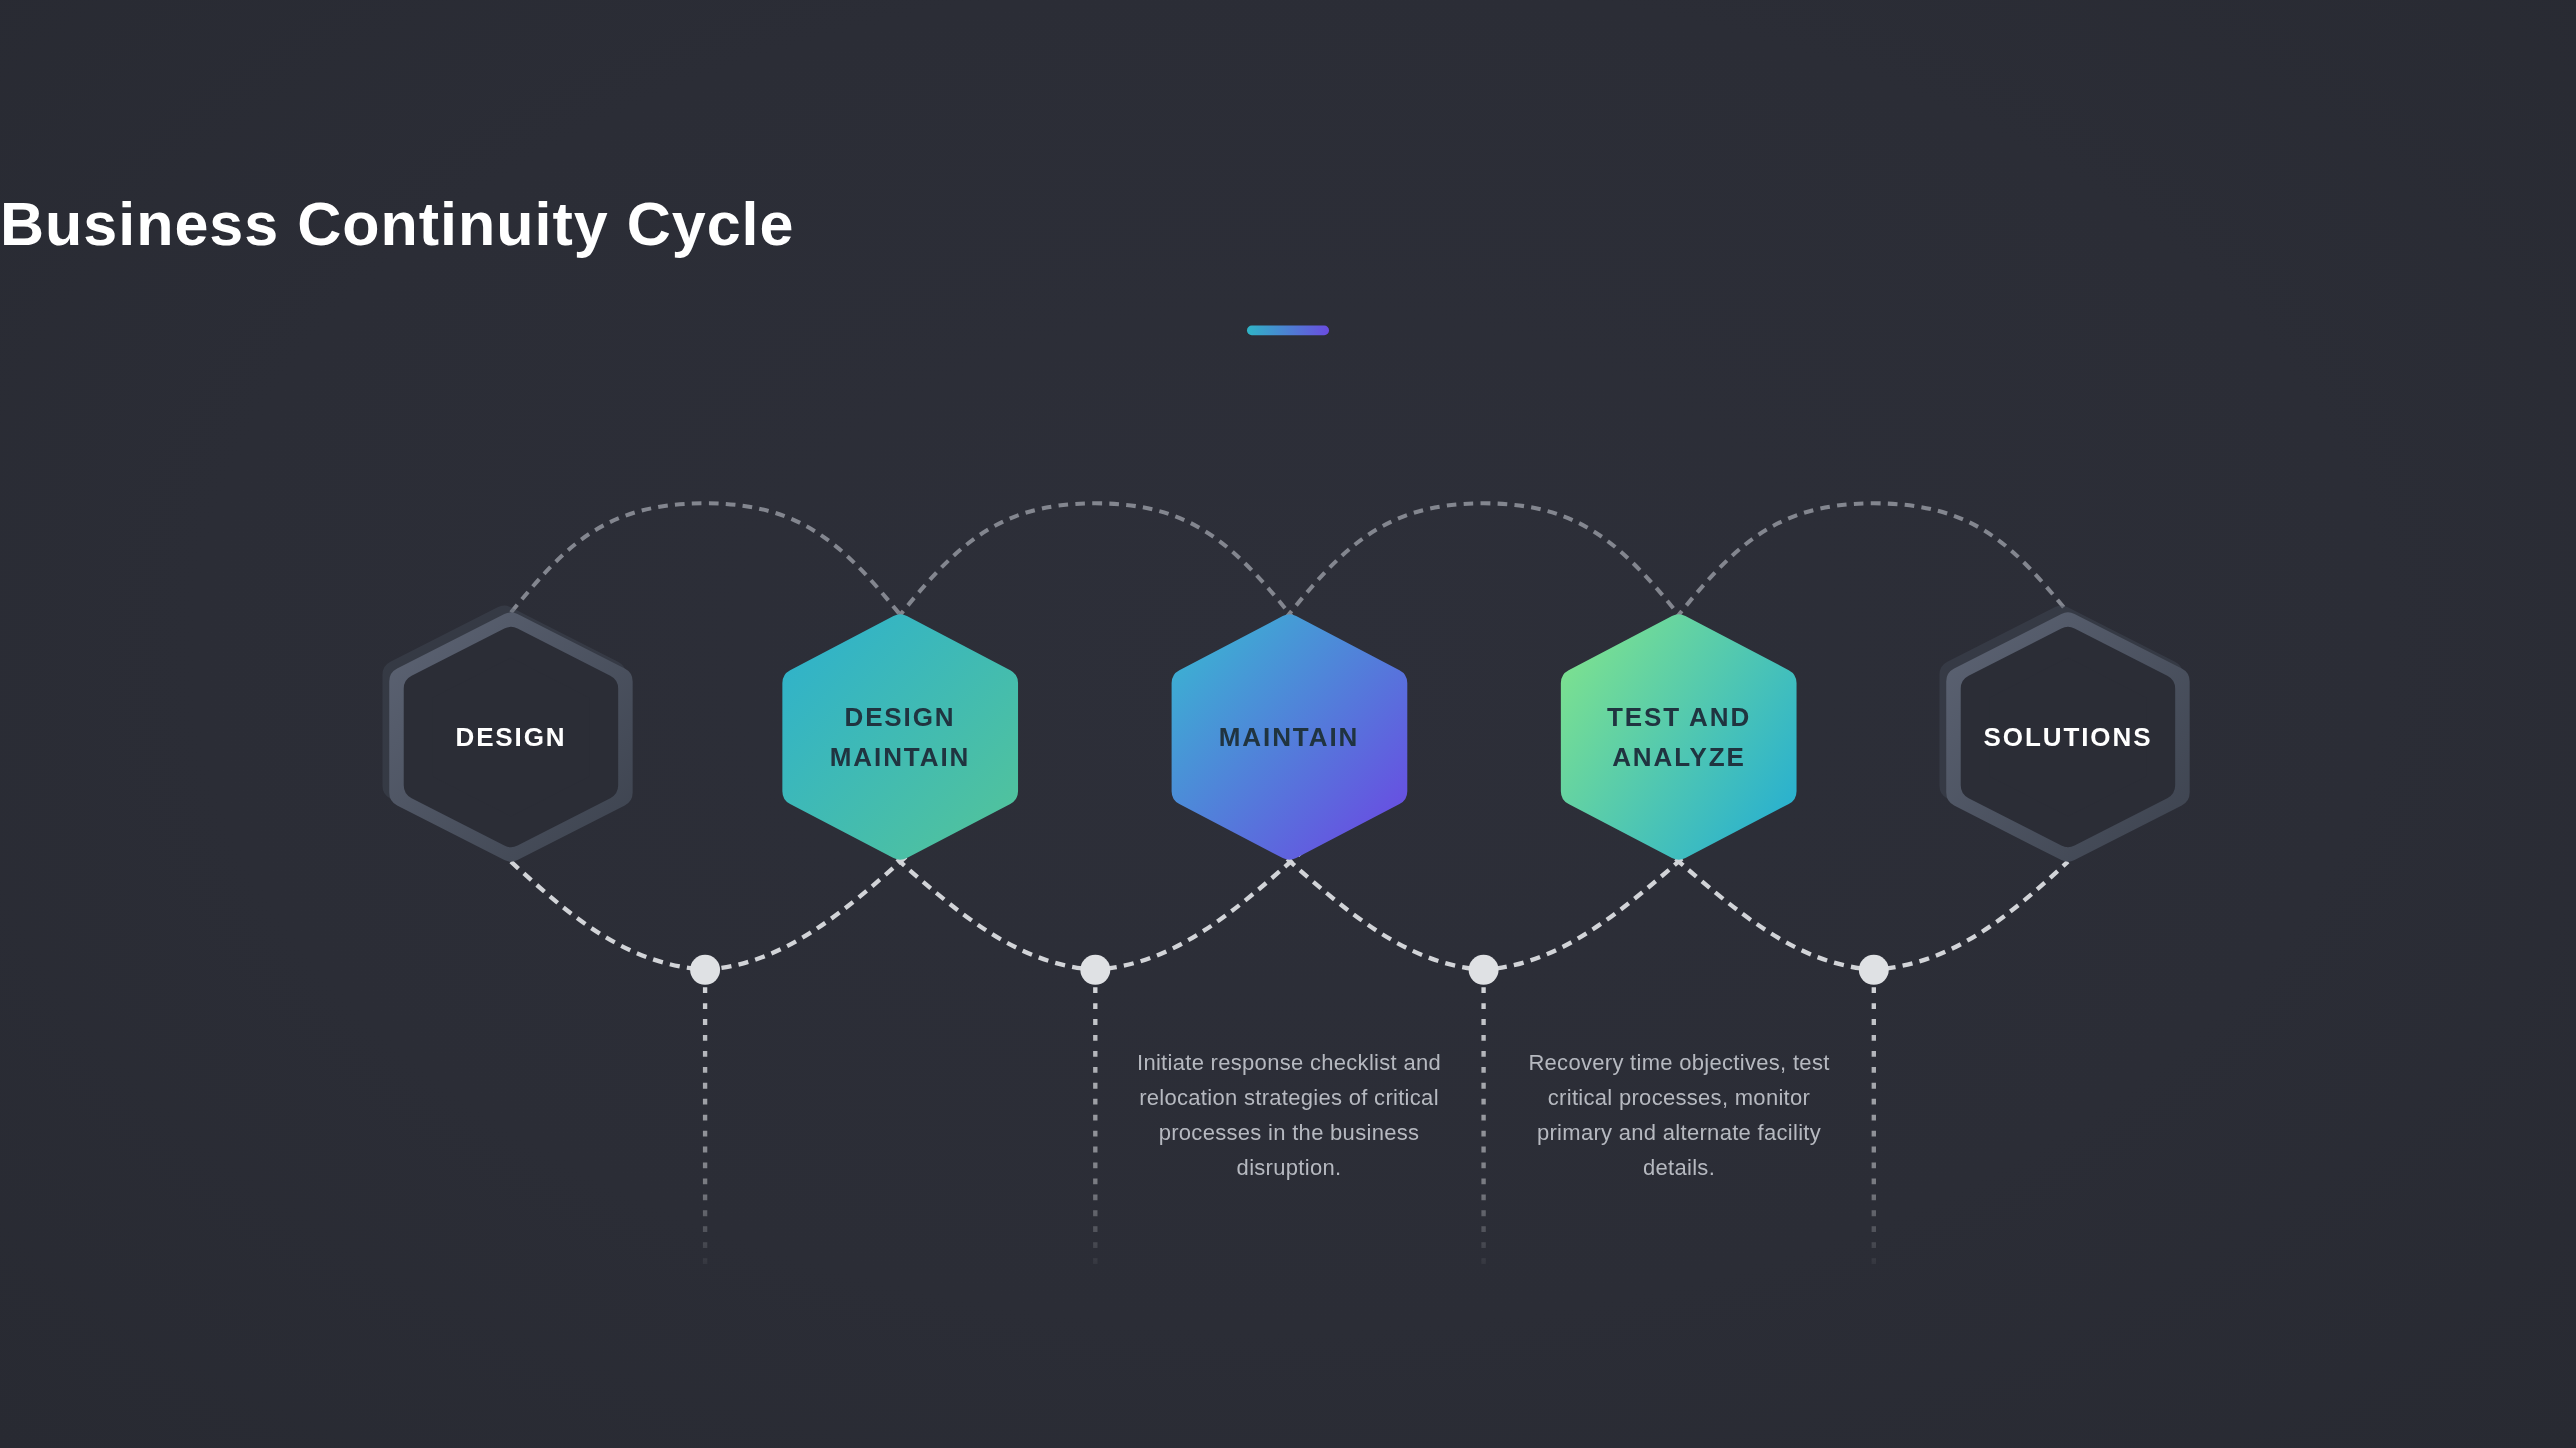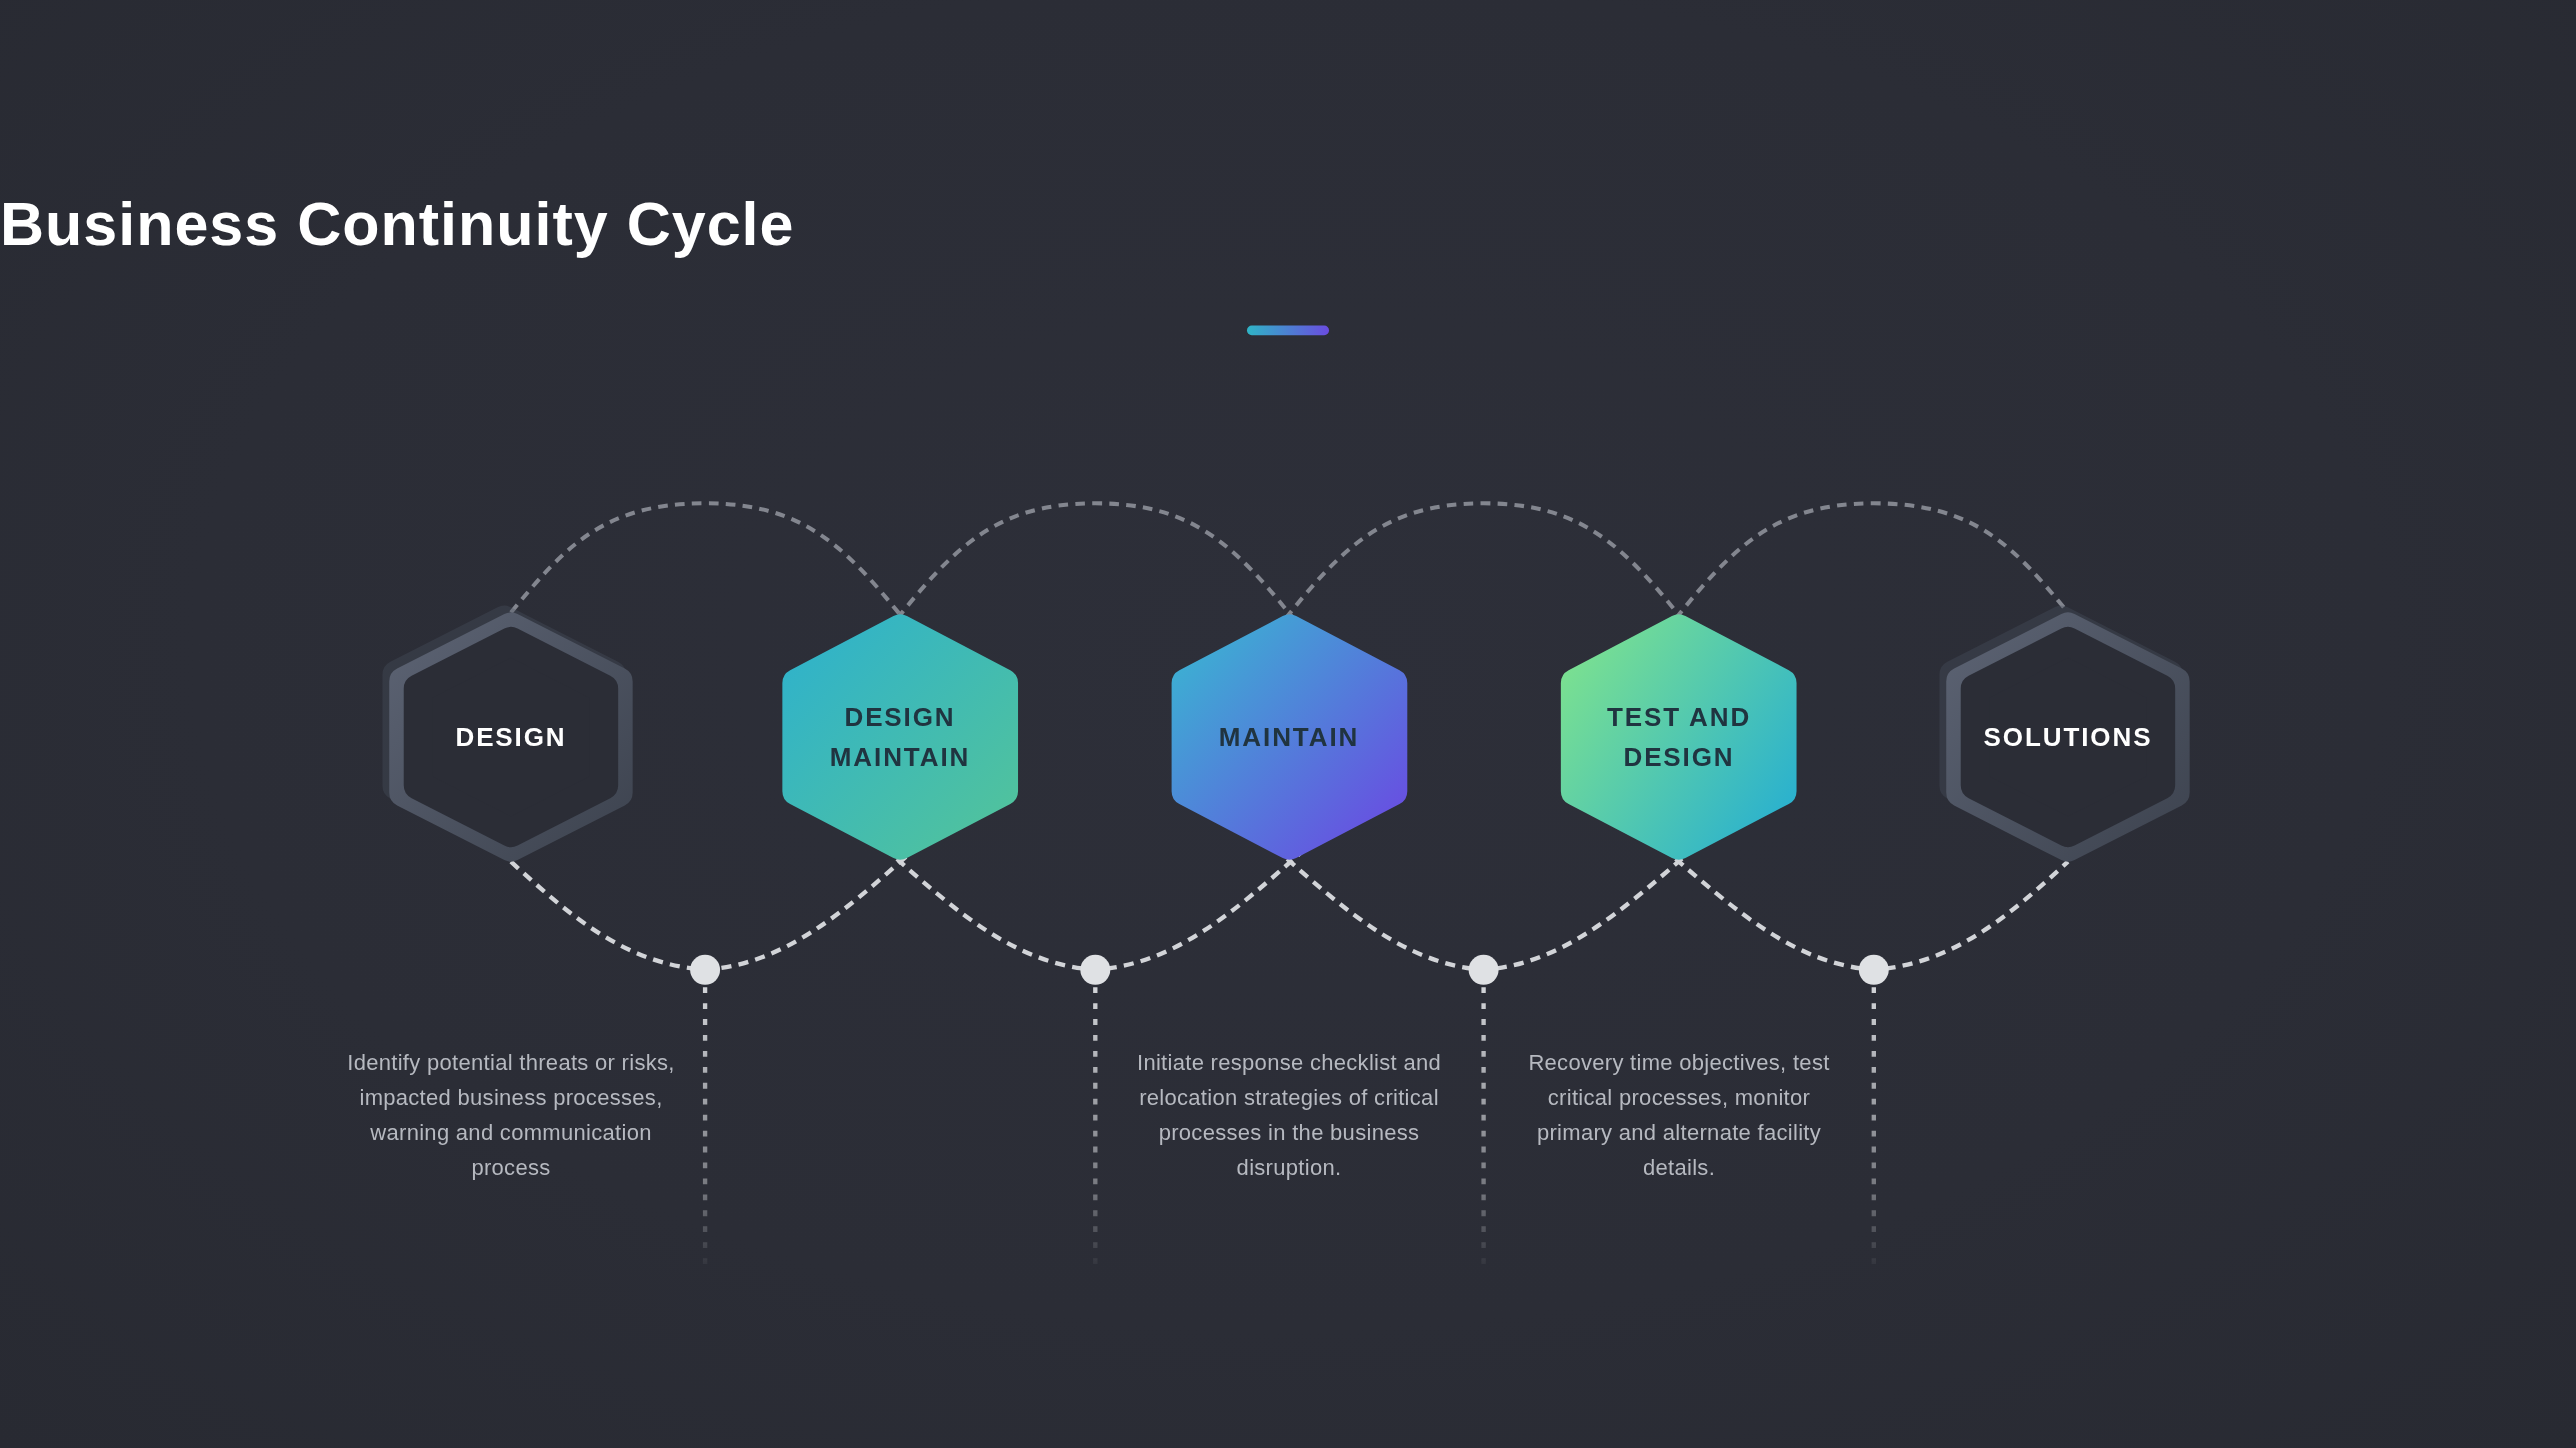--- a/index.html
+++ b/index.html
@@ -119,21 +119,20 @@
       <circle cx="730" cy="1004" r="15.5" fill="#dfe1e4"></circle>
       <circle cx="1134" cy="1004" r="15.5" fill="#dfe1e4"></circle>
       <circle cx="1536" cy="1004" r="15.5" fill="#dfe1e4"></circle>
       <circle cx="1940" cy="1004" r="15.5" fill="#dfe1e4"></circle>
     </g>
   </svg>
 
   <div class="hex-label light" style="left:511px">DESIGN</div>
   <div class="hex-label dark" style="left:900px">DESIGN MAINTAIN</div>
   <div class="hex-label dark" style="left:1289px">MAINTAIN</div>
-  <div class="hex-label dark" style="left:1679px">TEST AND DESIGN</div>
+  <div class="hex-label dark" style="left:1679px">TEST AND ANALYZE</div>
   <div class="hex-label light" style="left:2068px">SOLUTIONS</div>
 
-  <div class="desc" style="left:511px">Identify potential threats or risks, impacted business processes, warning and communication process</div>
   <div class="desc" style="left:1289px">Initiate response checklist and relocation strategies of critical processes in the business disruption.</div>
   <div class="desc" style="left:1679px">Recovery time objectives, test critical processes, monitor primary and alternate facility details.</div>
 
 </div>
 
 
 </body></html>

